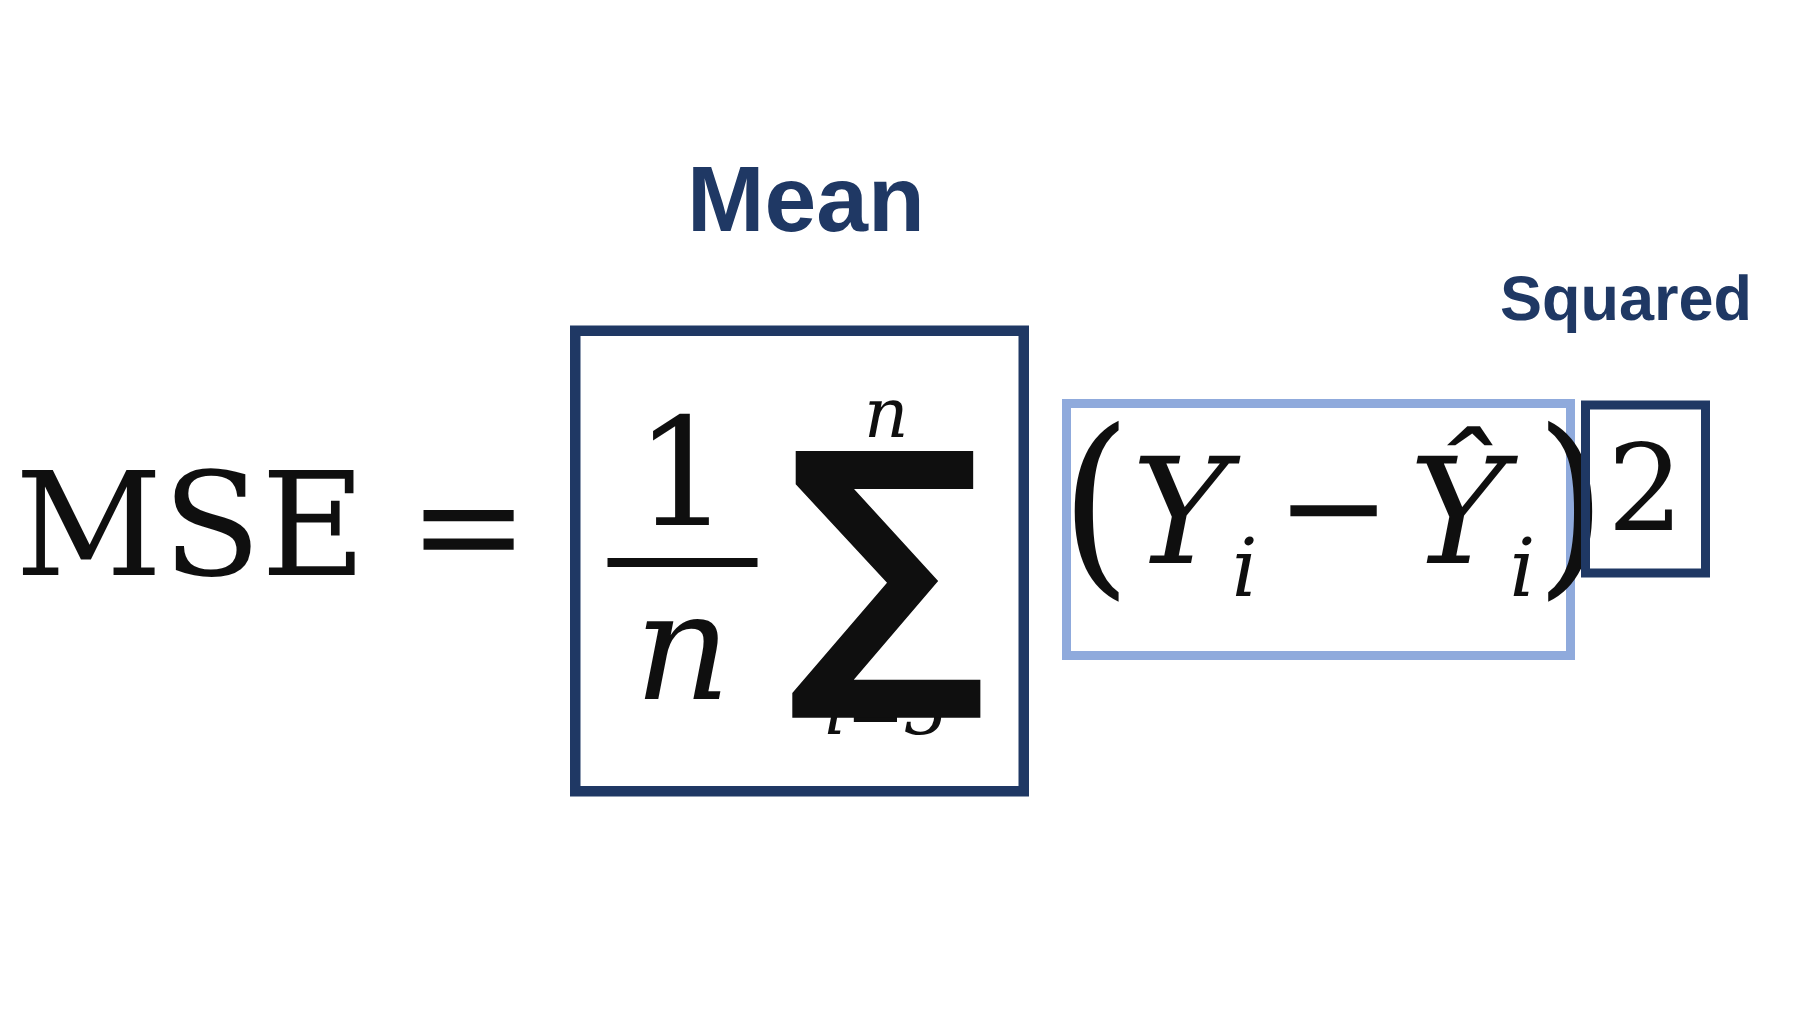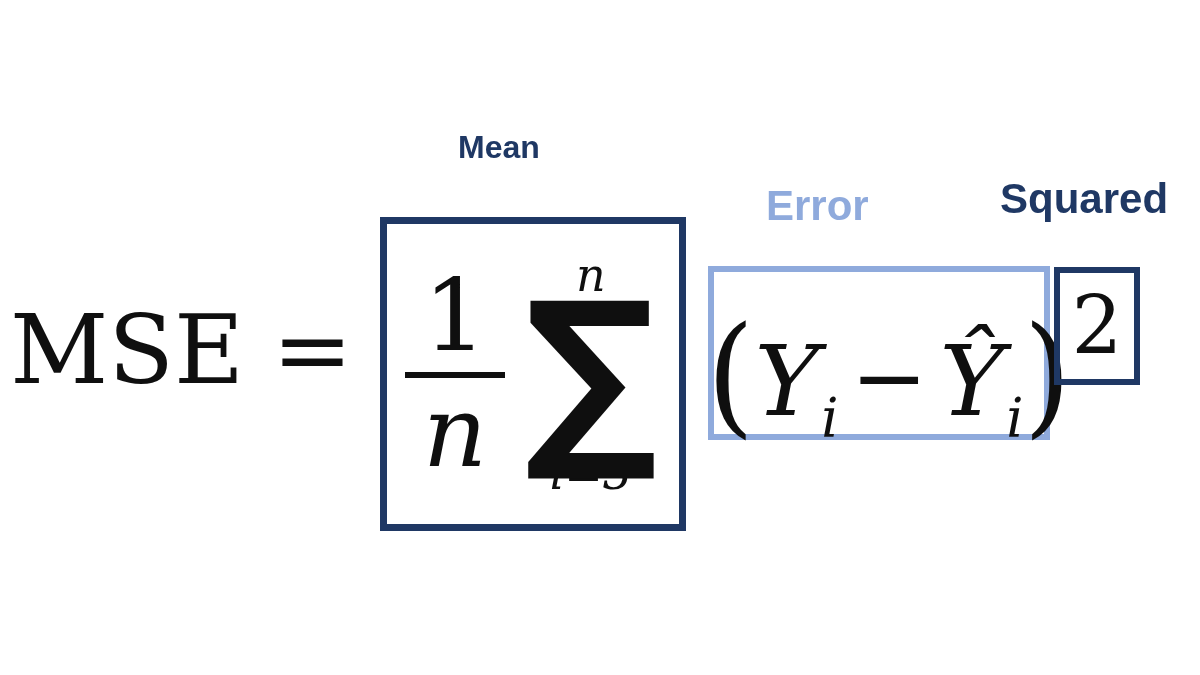--- a/index.html
+++ b/index.html
@@ -20,21 +20,21 @@
   }
 
   
   .label{
     position:absolute;
     font-family:"Liberation Sans", sans-serif;
     font-weight:700;
     line-height:1;
     letter-spacing:0;
   }
-  .label-mean   {left:458px; top:131px; font-size:32px; color:var(--dark-navy);}
+  .label-mean   {left:458px; top:103px; font-size:62px; color:var(--dark-navy);}
   .label-error  {left:766px; top:185px; font-size:42px; color:var(--light-blue);}
   .label-squared{left:1000px;top:178px; font-size:42px; color:var(--dark-navy);text-align:right;}
 
   
   .lhs{
     position:absolute; left:10px; top:302px;
     font-size:96px; line-height:1; white-space:nowrap;
   }
   .lhs .eq{margin-left:28px;}
 
@@ -65,21 +65,21 @@
     font-weight:700;
     font-size:195px; line-height:0.78;
     transform:scaleX(0.95);
   }
 
   
   .error-box{
     position:absolute; left:708px; top:266px;
     width:342px; height:174px; box-sizing:border-box;
     border:6px solid var(--light-blue);
-    display:flex; align-items:flex-end; justify-content:center;padding-left:20px;
+    display:flex; align-items:flex-start; justify-content:center;padding-left:20px;
   }
   .error-expr{font-size:0; white-space:nowrap; line-height:1;}
   .error-expr span{display:inline-block;}
   .paren{
     font-size:122px; line-height:1;
     transform:scaleY(1.08);
     position:relative; top:2px;
   }
   .mvar{font-size:98px; font-style:italic; line-height:1;}
   .msub{
@@ -99,21 +99,20 @@
     display:flex; align-items:center; justify-content:center;
   }
   .exp{font-size:80px; line-height:1;}
 </style>
 </head>
 <body>
 
 <div class="canvas">
 
   <div class="label label-mean">Mean</div>
-  <div class="label label-error">Error</div>
   <div class="label label-squared">Squared</div>
 
   <div class="lhs">
     <span class="mse">MSE</span><span class="eq">=</span>
   </div>
 
   <div class="mean-box">
     <div class="fraction">
       <span class="num">1</span>
       <span class="den" style="font-style:italic">n</span>

